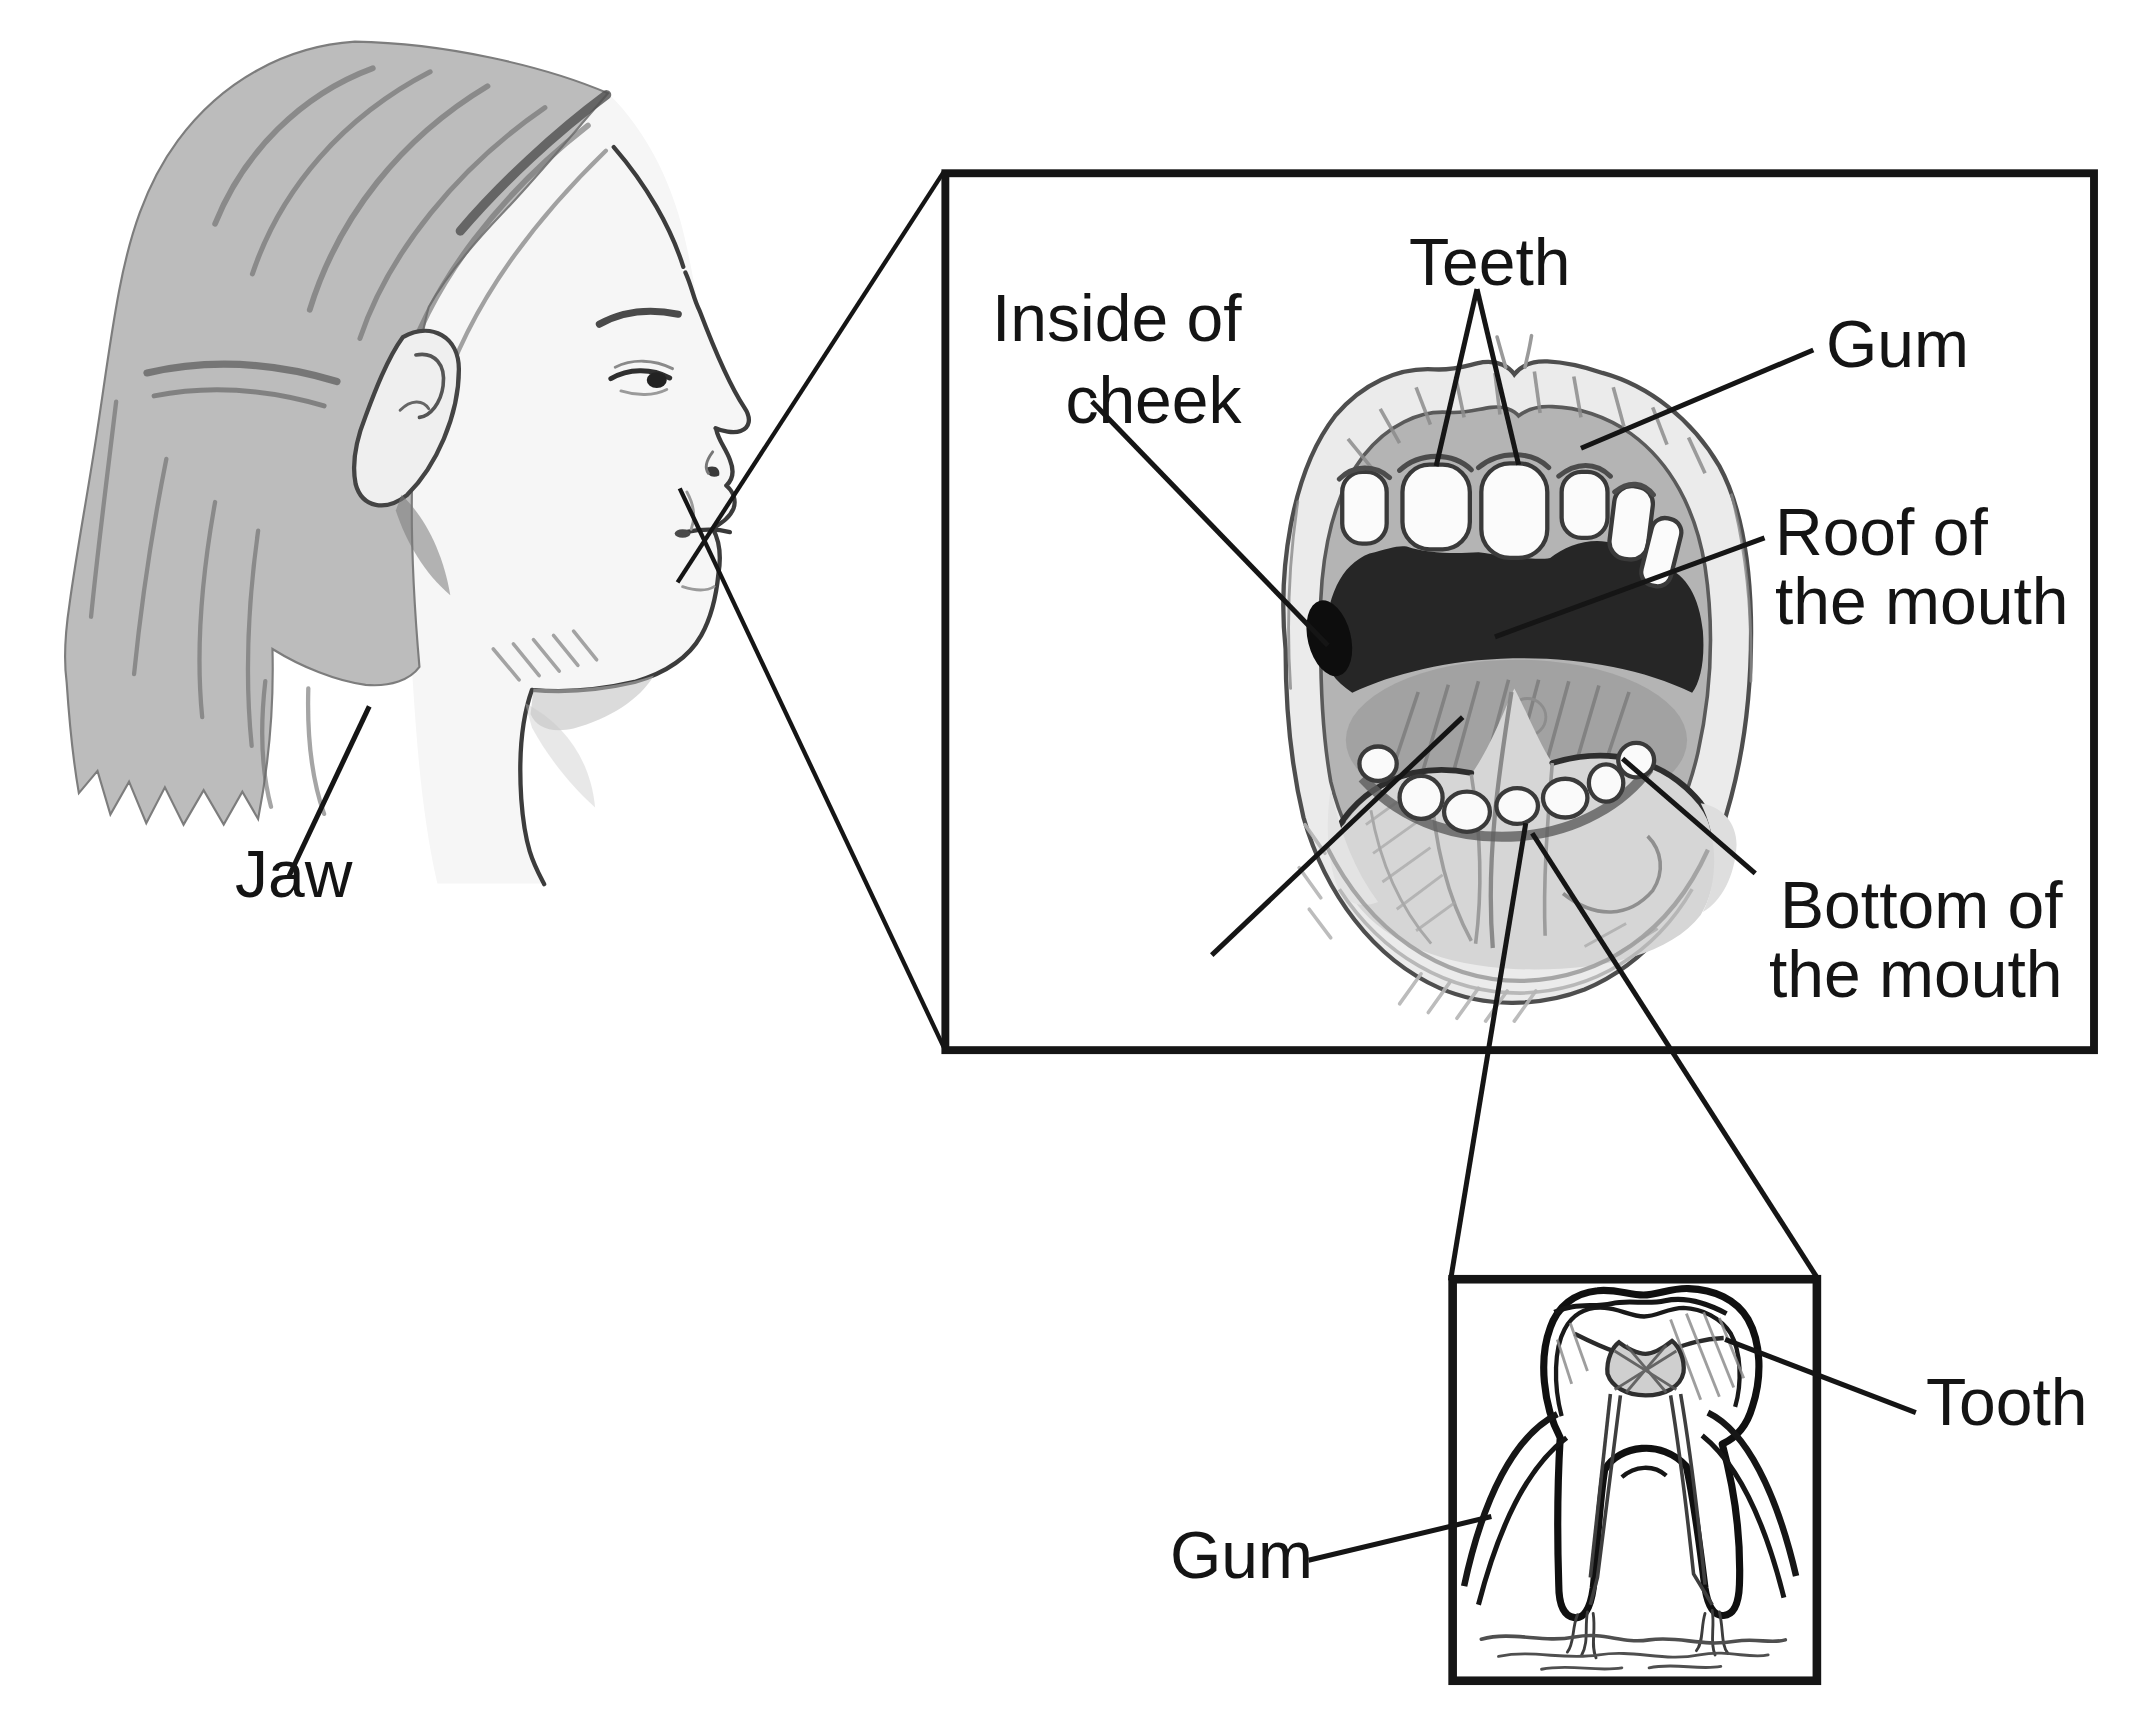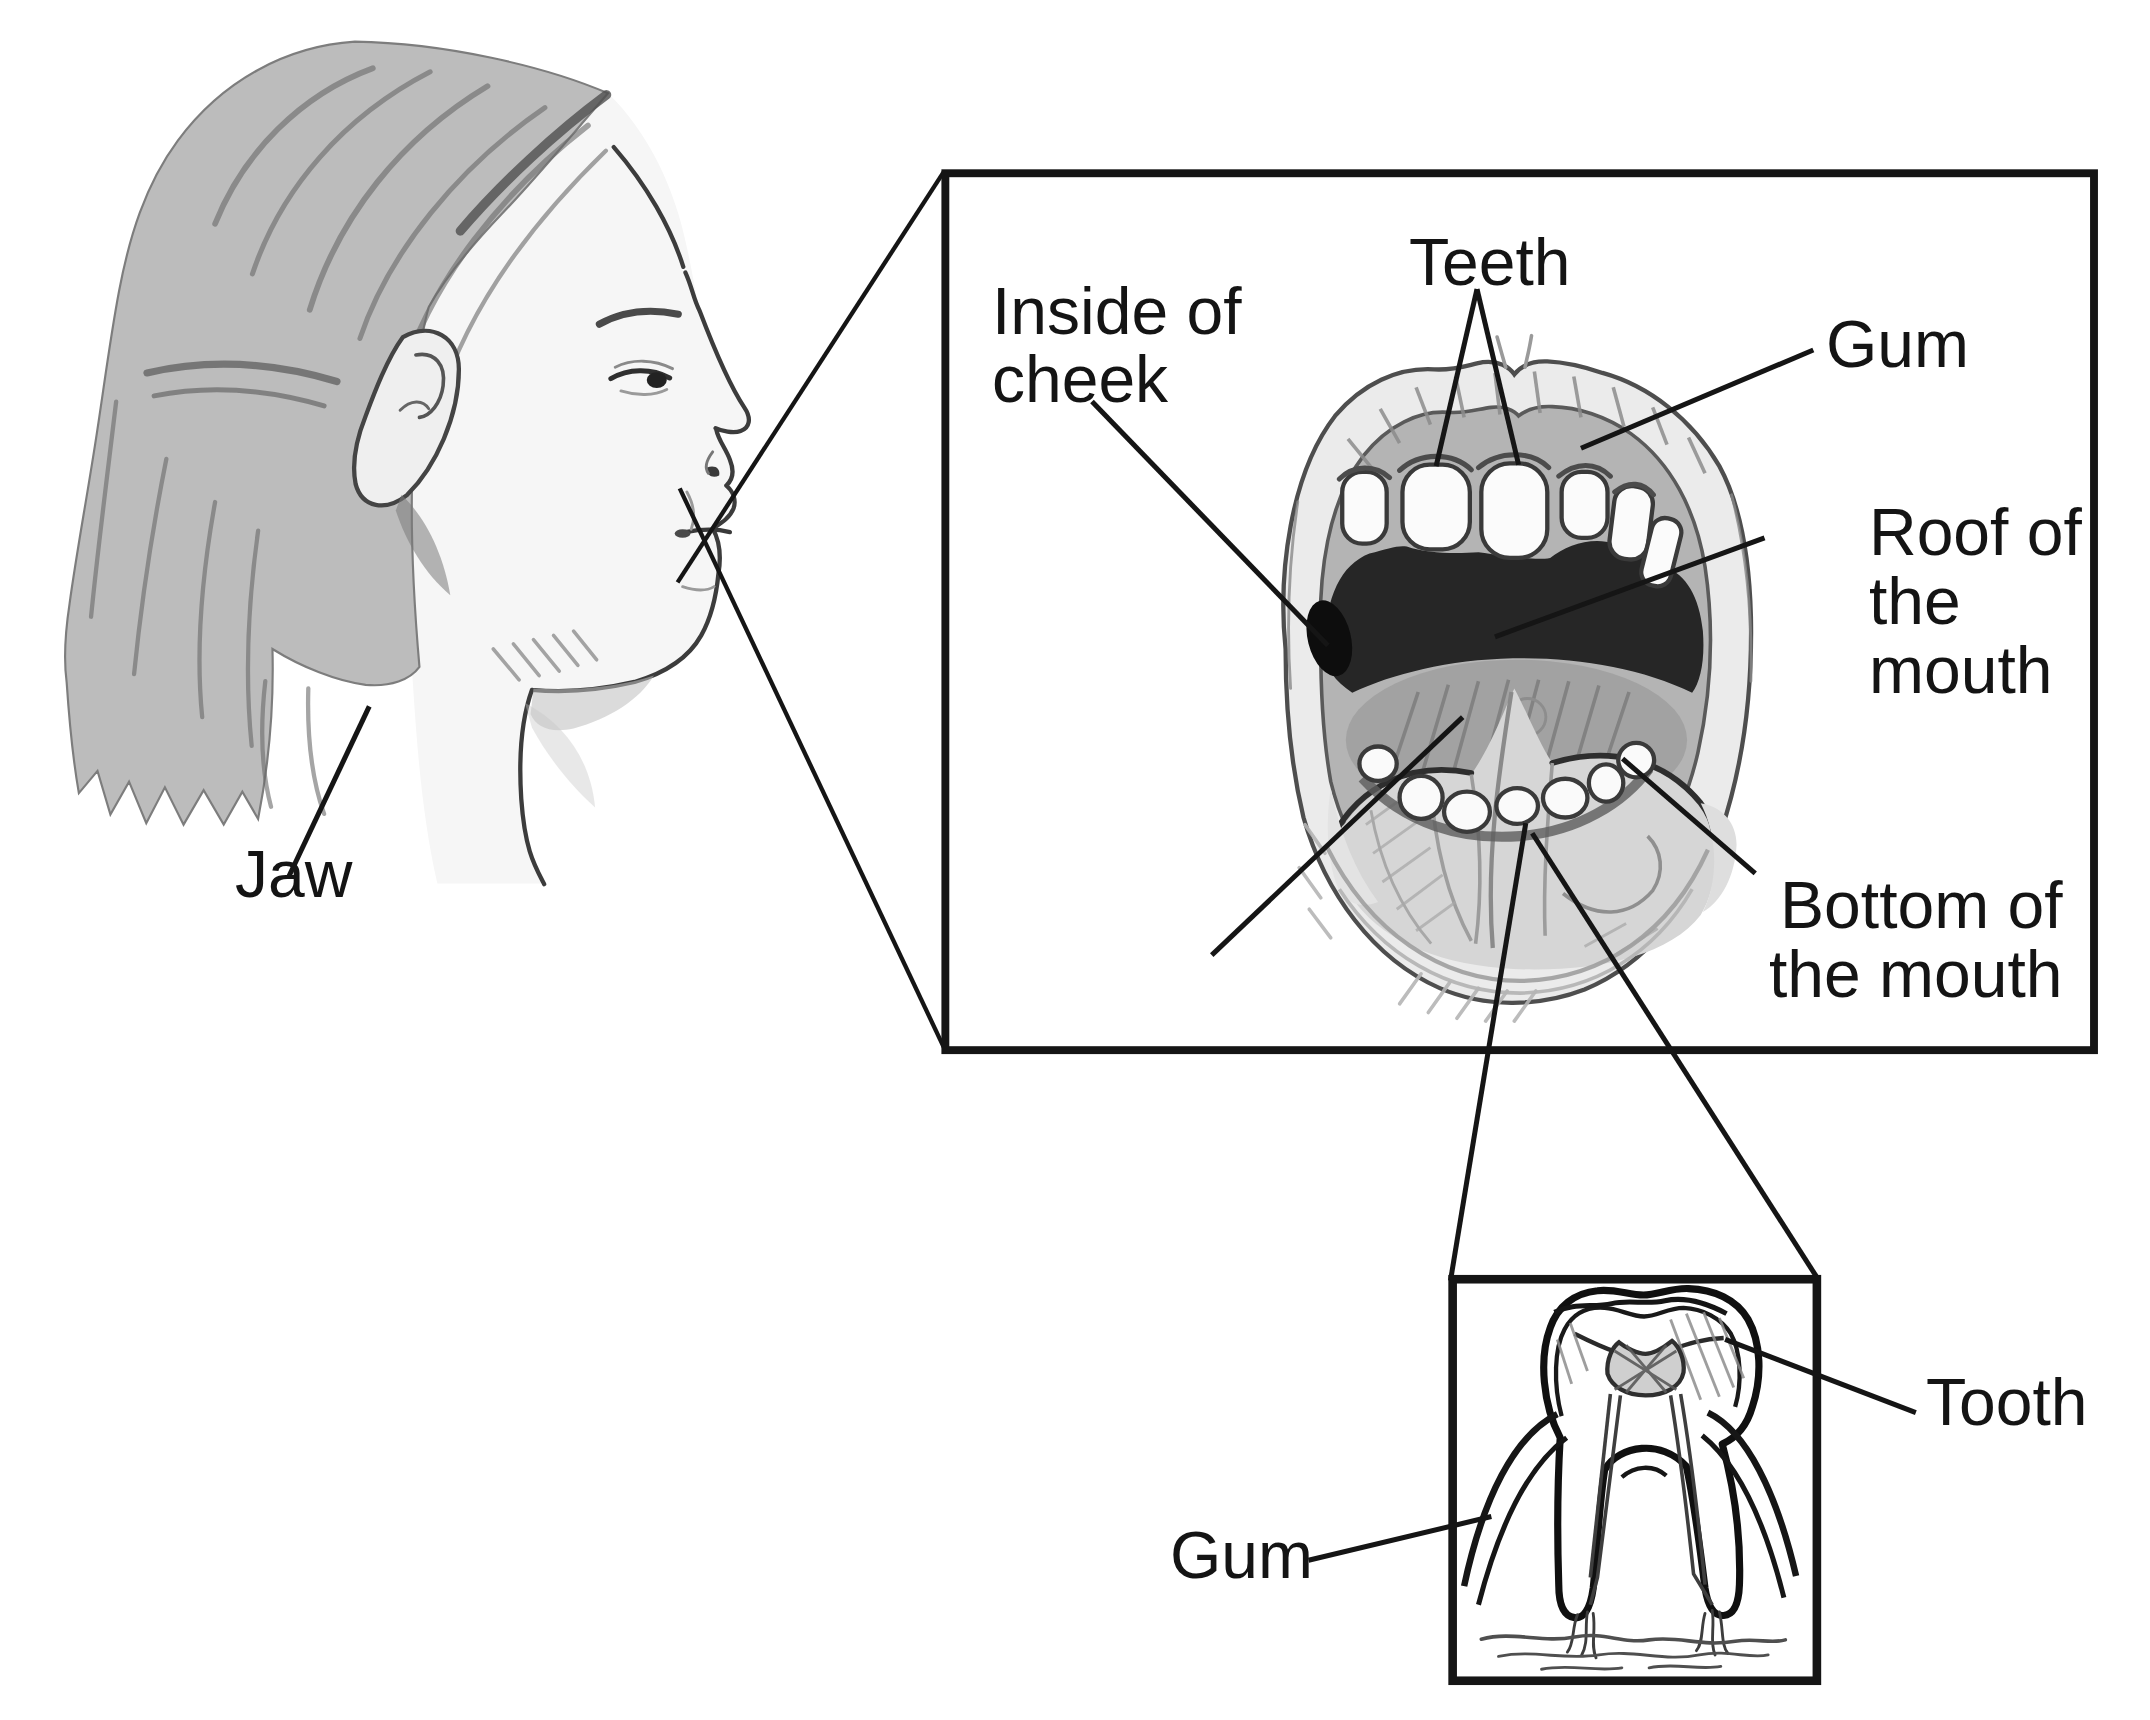--- a/index.html
+++ b/index.html
@@ -1,21 +1,21 @@
 <!DOCTYPE html>
 <html style="font-size:11.5px"><head>
 <meta charset="utf-8">
 <style>
   html,body{margin:0;padding:0;background:#ffffff;}
   .stage{position:relative;width:2151px;height:1721px;background:#ffffff;overflow:hidden;
          font-family:"Liberation Sans", sans-serif;}
   .art{position:absolute;left:0;top:0;}
   .lbl{position:absolute;font-size:66px;line-height:69px;color:#141414;
        white-space:pre-line;letter-spacing:0px;}
-  .lbl2{line-height:68px;}
+  .lbl2{line-height:82px;text-align:right;}
 </style>
 </head>
 <body>
 
 <div class="stage">
 
 <svg class="art" width="2151" height="1721" viewBox="0 0 3000 2400">
 
   <g>
 
@@ -402,21 +402,21 @@
 
 <div class="lbl" style="left:235px;top:840px;">Jaw</div>
 
 <div class="lbl" style="left:1409px;top:228px;">Teeth</div>
 
 <div class="lbl lbl2" style="left:992px;top:277px;">Inside of
 cheek</div>
 
 <div class="lbl" style="left:1826px;top:310px;">Gum</div>
 
-<div class="lbl" style="left:1869px;top:498px;">Roof of
+<div class="lbl" style="left:1775px;top:498px;">Roof of
 the mouth</div>
 
 
 <div class="lbl" style="left:1769px;top:871px;text-align:right;">Bottom of
 the mouth</div>
 
 <div class="lbl" style="left:1926px;top:1368px;">Tooth</div>
 
 <div class="lbl" style="left:1170px;top:1521px;">Gum</div>
 

